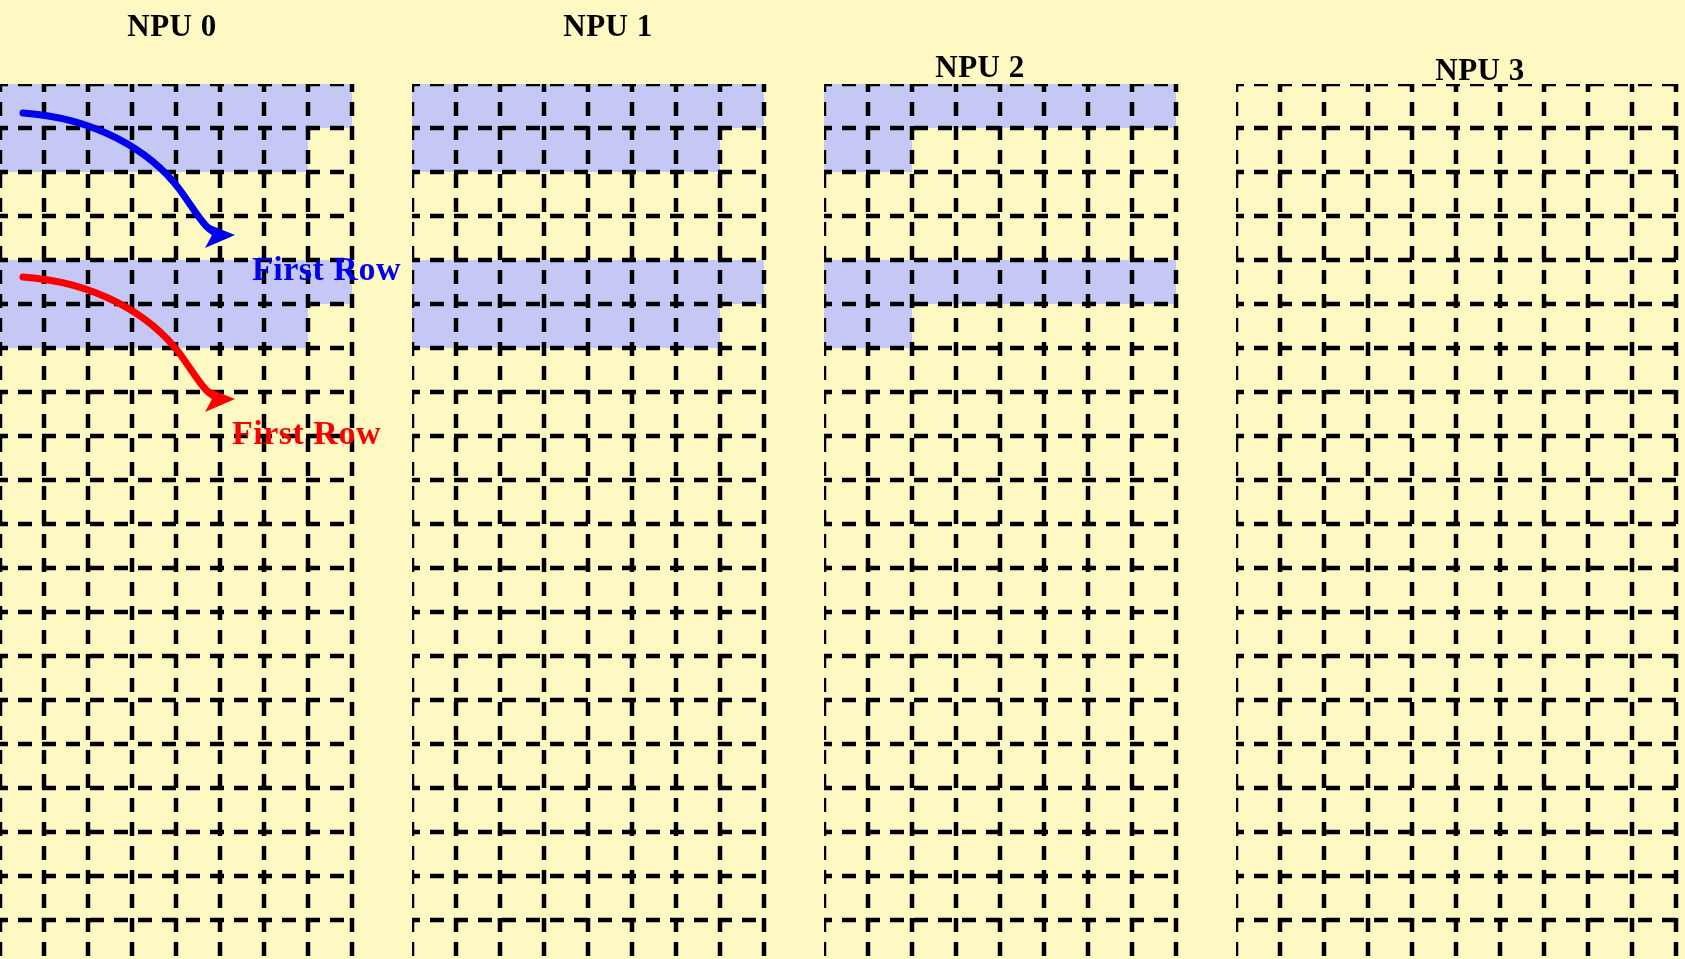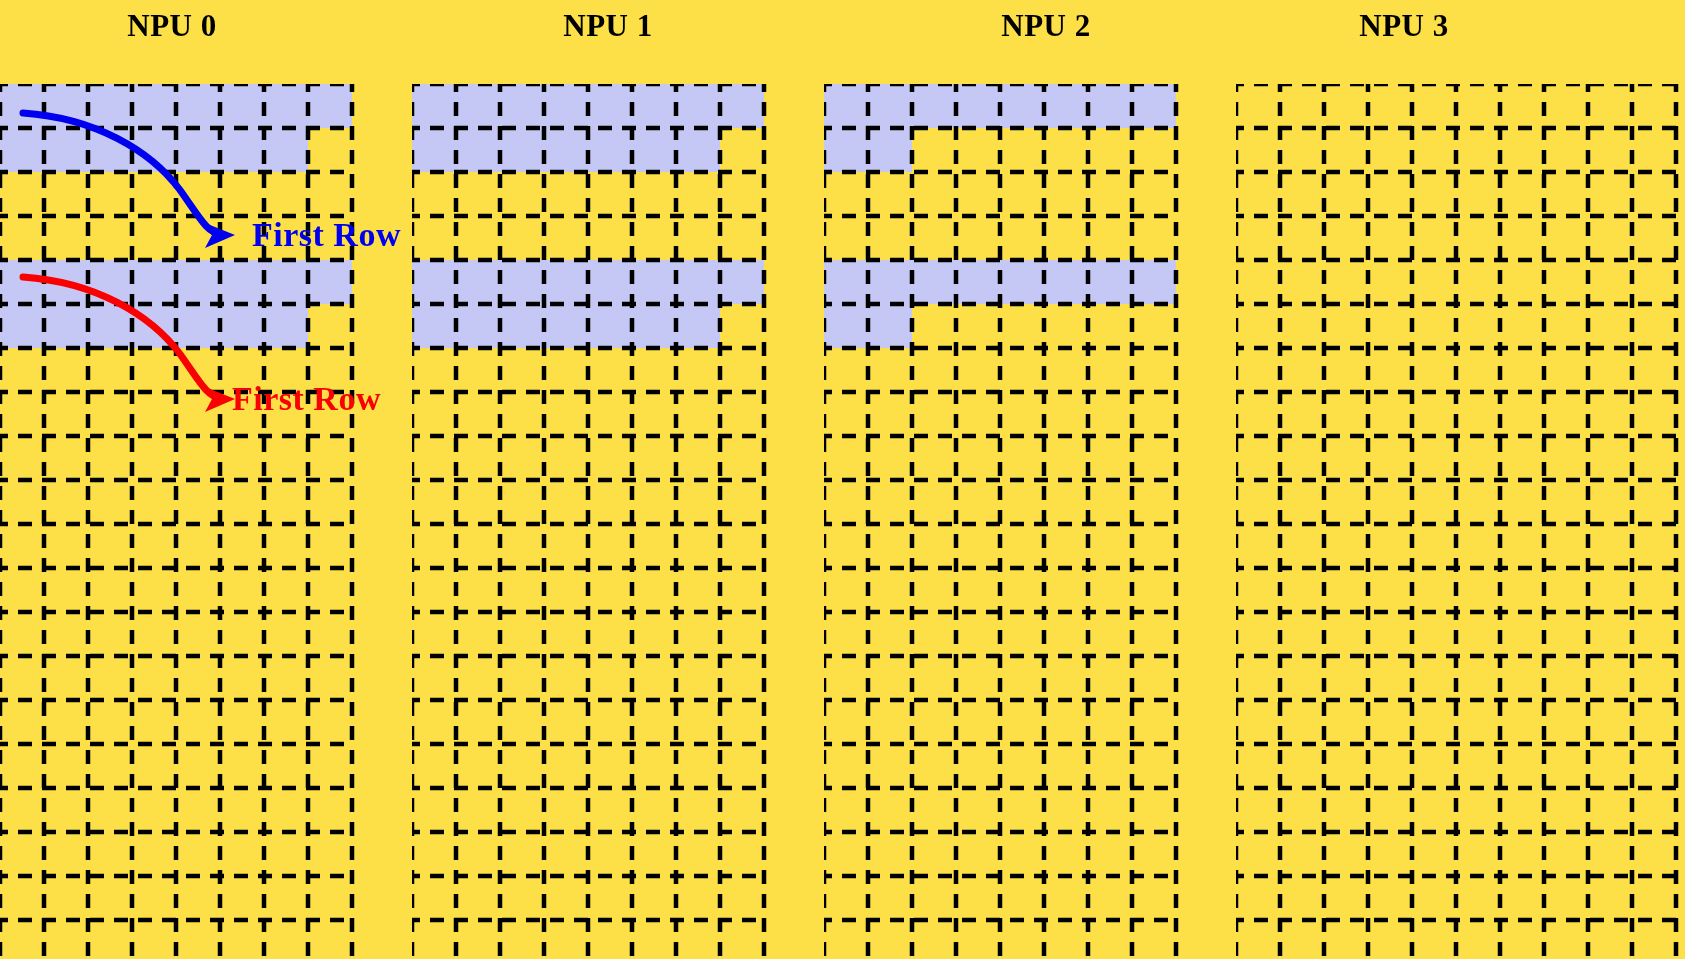--- a/index.html
+++ b/index.html
@@ -8,21 +8,21 @@
     background: #ffffff;
   }
   body {
     font-family: "Liberation Serif", "DejaVu Serif", serif;
   }
   #canvas {
     position: relative;
     width: 1685px;
     height: 959px;
     overflow: hidden;
-    background: #fde047;
+    background: #fef9c3;
   }
   .npu-header {
     position: absolute;
     font-family: "Liberation Serif", "DejaVu Serif", serif;
     font-weight: bold;
     font-size: 31px;
     color: #000000;
     letter-spacing: 0.5px;
     white-space: nowrap;
     text-align: center;
@@ -47,37 +47,38 @@
   .shade-cell {
     position: absolute;
   }
   .annotation-label {
     position: absolute;
     font-family: "Liberation Serif", "DejaVu Serif", serif;
     font-weight: bold;
     font-size: 34px;
     white-space: nowrap;
     letter-spacing: 0.5px;
+    margin-top: 34px;
   }
   .arrow-svg {
     position: absolute;
     left: 0;
     top: 0;
     pointer-events: none;
   }
 </style>
 </head>
 <body>
 
 <div id="canvas">
 
   <div class="npu-header" style="left:172px;">NPU 0</div>
   <div class="npu-header" style="left:608px;">NPU 1</div>
-  <div class="npu-header" style="left:1046px;">NPU 2</div>
-  <div class="npu-header" style="left:1404px;">NPU 3</div>
+  <div class="npu-header" style="left:980px;margin-top:41px;">NPU 2</div>
+  <div class="npu-header" style="left:1480px;margin-top:44px;">NPU 3</div>
 
   <div id="blocks-host">
       <div class="npu-block" style="left: 0px; top: 84px; width: 356px; height: 875px;">
         <div class="shade-layer">
           <div class="shade-cell" style="left: 0px; top: 0px; width: 352px; height: 44px; background: rgb(197, 200, 245);"></div>
           <div class="shade-cell" style="left: 0px; top: 44px; width: 308px; height: 44px; background: rgb(197, 200, 245);"></div>
           <div class="shade-cell" style="left: 0px; top: 176px; width: 352px; height: 44px; background: rgb(197, 200, 245);"></div>
           <div class="shade-cell" style="left: 0px; top: 220px; width: 308px; height: 44px; background: rgb(197, 200, 245);"></div>
         </div>
         <svg class="grid-svg" width="356" height="880">

